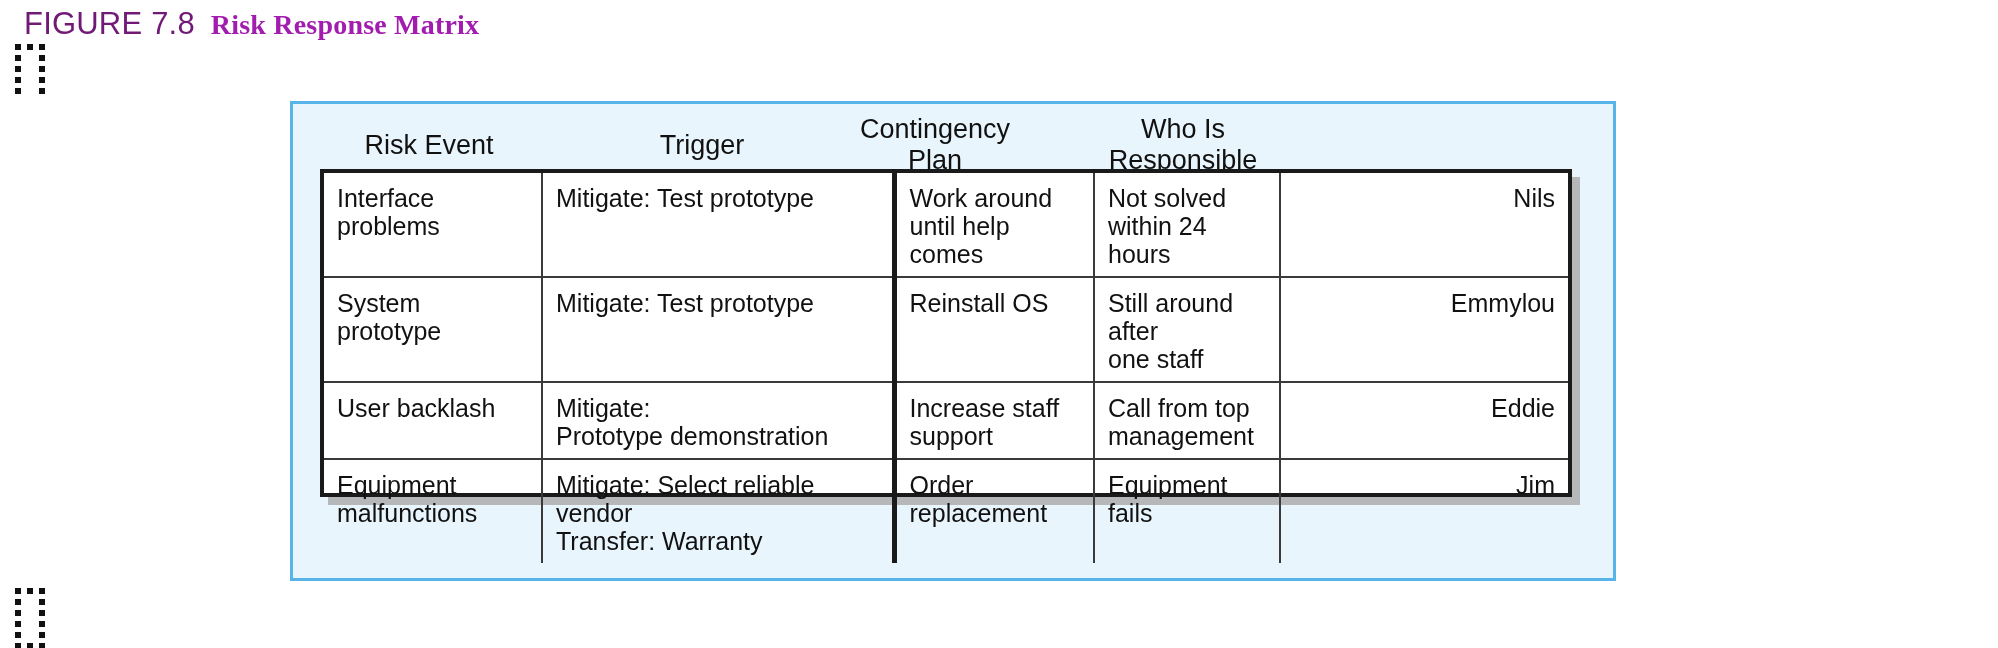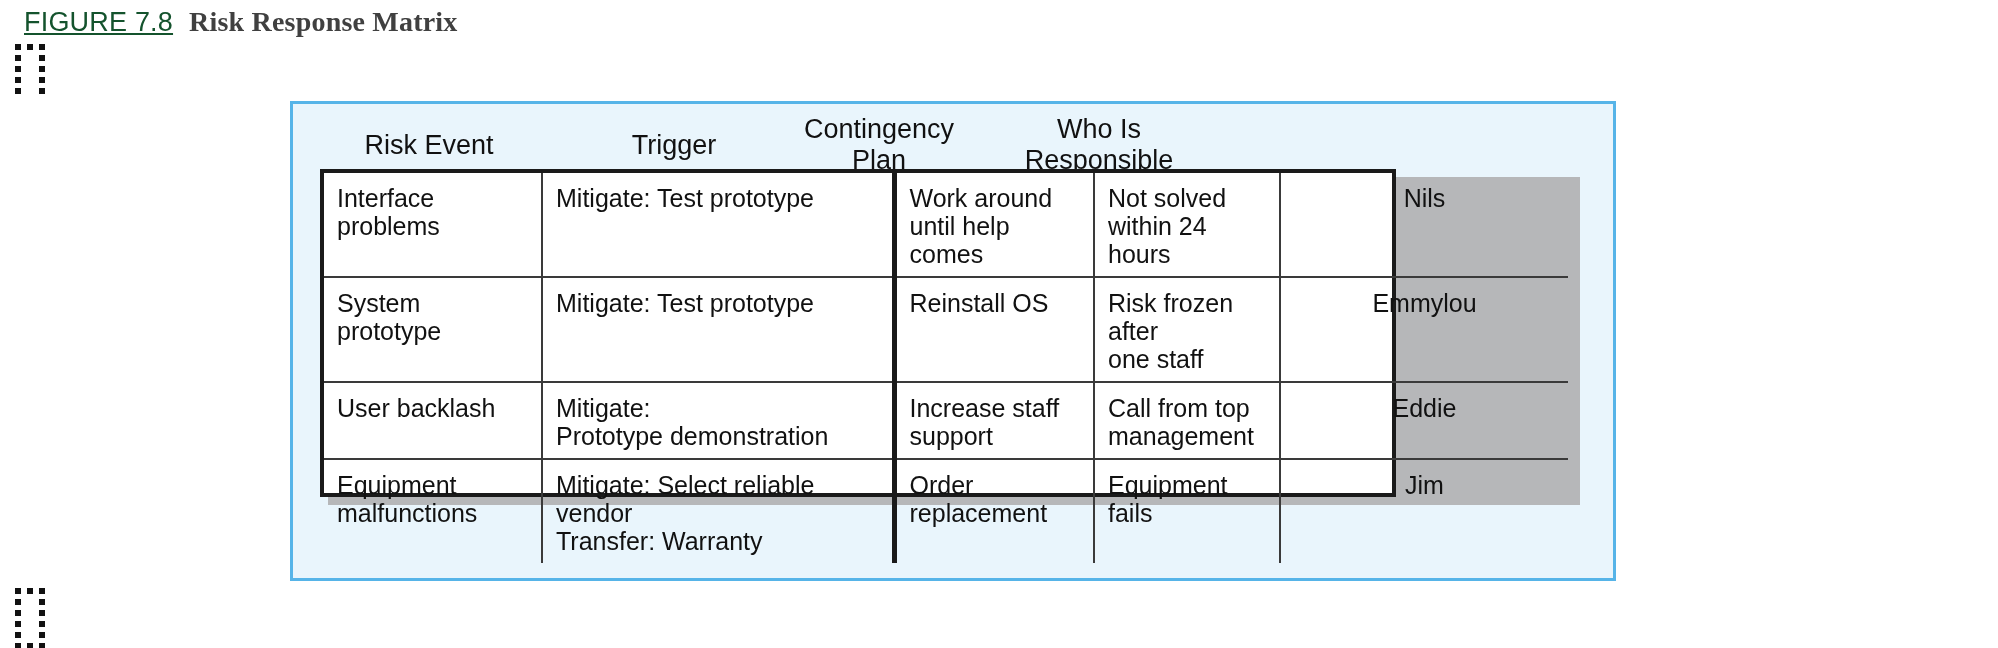--- a/index.html
+++ b/index.html
@@ -20,29 +20,28 @@
   .caption {
     position: absolute;
     left: 24px;
     top: 6px;
     white-space: nowrap;
     display: flex;
     align-items: baseline;
     gap: 16px;
   }
   .caption-label {
-    color: #14532d;
+    color: #701a75;
     font-family: "Liberation Sans", sans-serif;
-    font-size: 27px;
+    font-size: 31px;
     font-weight: 500;
     letter-spacing: 0.2px;
-    text-decoration: underline;
   }
   .caption-title {
-    color: #404040;
+    color: #a21caf;
     font-family: "Liberation Serif", serif;
     font-size: 28px;
     font-weight: bold;
     letter-spacing: 0.2px;
   }
 
   
   .dot-grid {
     position: absolute;
     display: grid;
@@ -82,20 +81,21 @@
   
   .matrix-headers {
     position: absolute;
     left: 290px;
     top: 120px;
     width: 1254px;
     height: 50px;
     display: flex;
     align-items: center;
     pointer-events: none;
+    gap: 28px;
   }
   .matrix-headers .head {
     text-align: center;
     font-size: 27px;
     color: #111111;
     font-family: "Liberation Sans", sans-serif;
   }
   .h-risk      { width: 290px; margin-left: -6px; }
   .h-response  { width: 350px; }
   .h-conting   { width: 210px; }
@@ -108,21 +108,21 @@
     left: 328px;
     top: 177px;
     width: 1252px;
     height: 328px;
     background: #B6B7B9;
   }
   .matrix-table-wrap {
     position: absolute;
     left: 320px;
     top: 169px;
-    width: 1076px;
+    width: 1252px;
     height: 328px;
     background: #ffffff;
     border: 4px solid #1A1A1A;
     box-sizing: border-box;
   }
   table.matrix {
     width: 100%;
     height: 100%;
     border-collapse: collapse;
     table-layout: fixed;
@@ -142,21 +142,21 @@
   }
   table.matrix td:last-child {
     border-right: none;
   }
   
   table.matrix td.sep-left {
     border-left: 5px solid #1A1A1A;
     margin-top: 15px;
   }
   table.matrix td.who {
-    text-align: center;
+    text-align: right;
   }
   .cell-line { display: block; }
 
   
   col.c-risk     { width: 218px; }
   col.c-response { width: 352px; }
   col.c-conting  { width: 200px; }
   col.c-trigger  { width: 186px; }
   col.c-who      { width: 288px; }
 </style>
@@ -256,21 +256,21 @@
         </td>
         <td>
           <span class="cell-line">Mitigate: Test prototype</span>
           <span class="cell-line"></span>
         </td>
         <td class="sep-left">
           <span class="cell-line">Reinstall OS</span>
           <span class="cell-line"></span>
         </td>
         <td>
-          <span class="cell-line">Risk frozen after</span>
+          <span class="cell-line">Still around after</span>
           <span class="cell-line">one staff</span>
         </td>
         <td class="who">
           <span class="cell-line">Emmylou</span>
         </td>
       </tr>
 
       <tr>
         <td>
           <span class="cell-line">User backlash</span>

